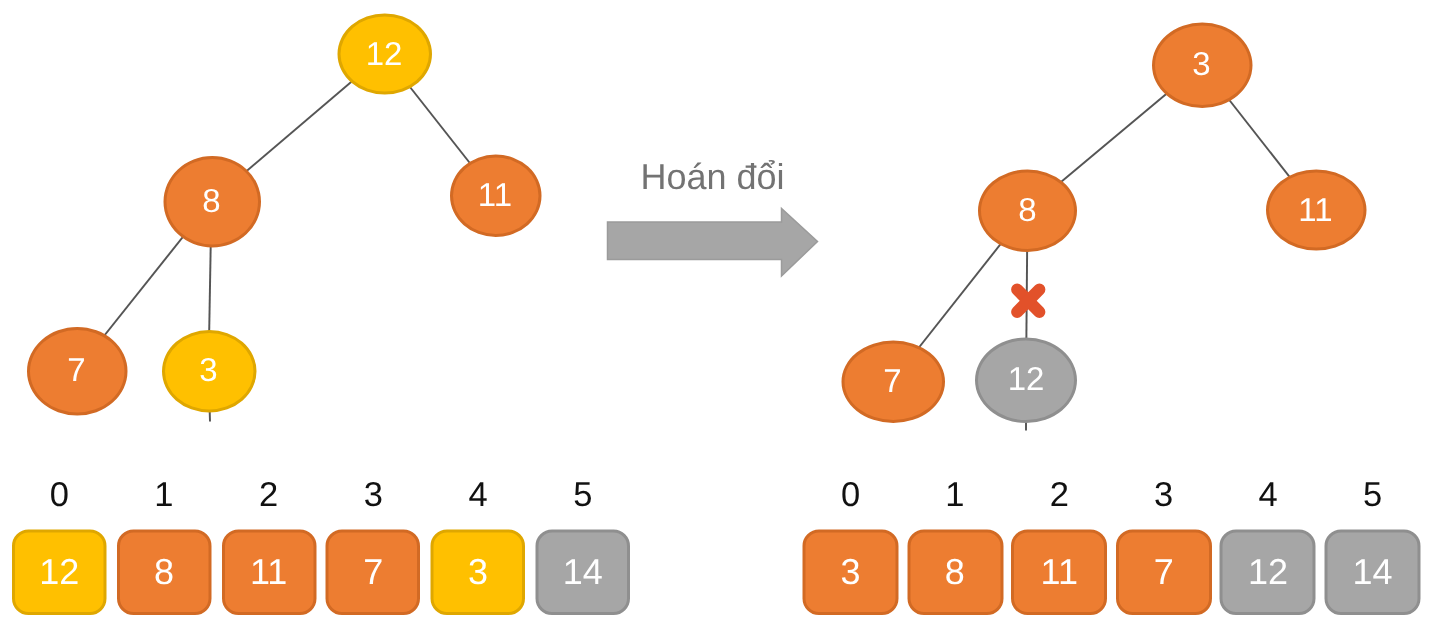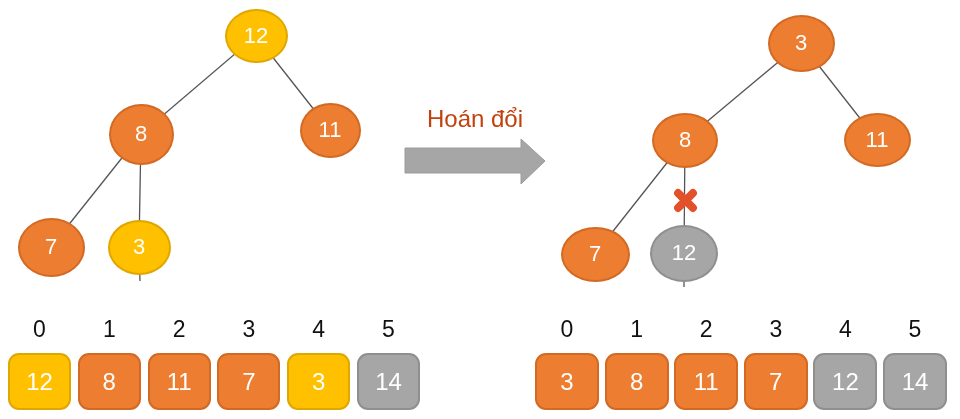--- a/index.html
+++ b/index.html
@@ -42,21 +42,21 @@
     font-size: 23px;
     color: #111111;
     line-height: 1;
   }
   .arrow-label {
     position: absolute;
     left: 475px;
     top: 105px;
     transform: translateX(-50%);
     font-size: 24px;
-    color: #c2410c;
+    color: #737373;
     white-space: nowrap;
   }
   .x-mark {
     position: absolute;
     width: 29px;
     height: 29px;
     transform: translate(-50%, -50%);
   }
   .x-mark span {
     position: absolute;

